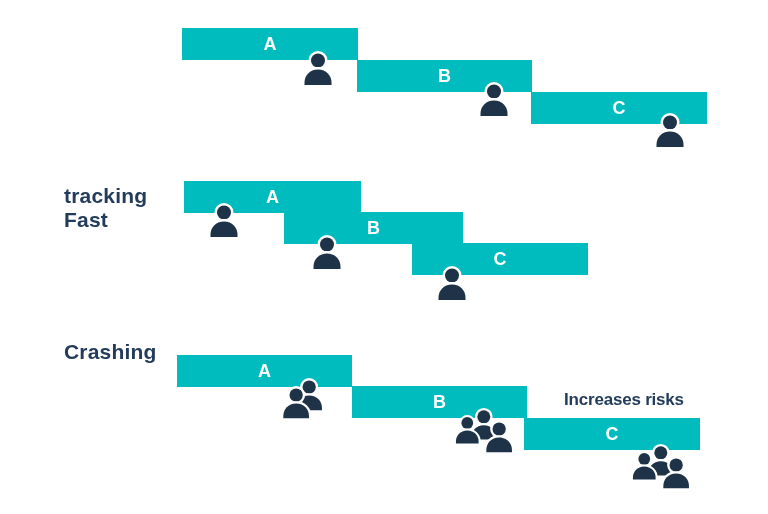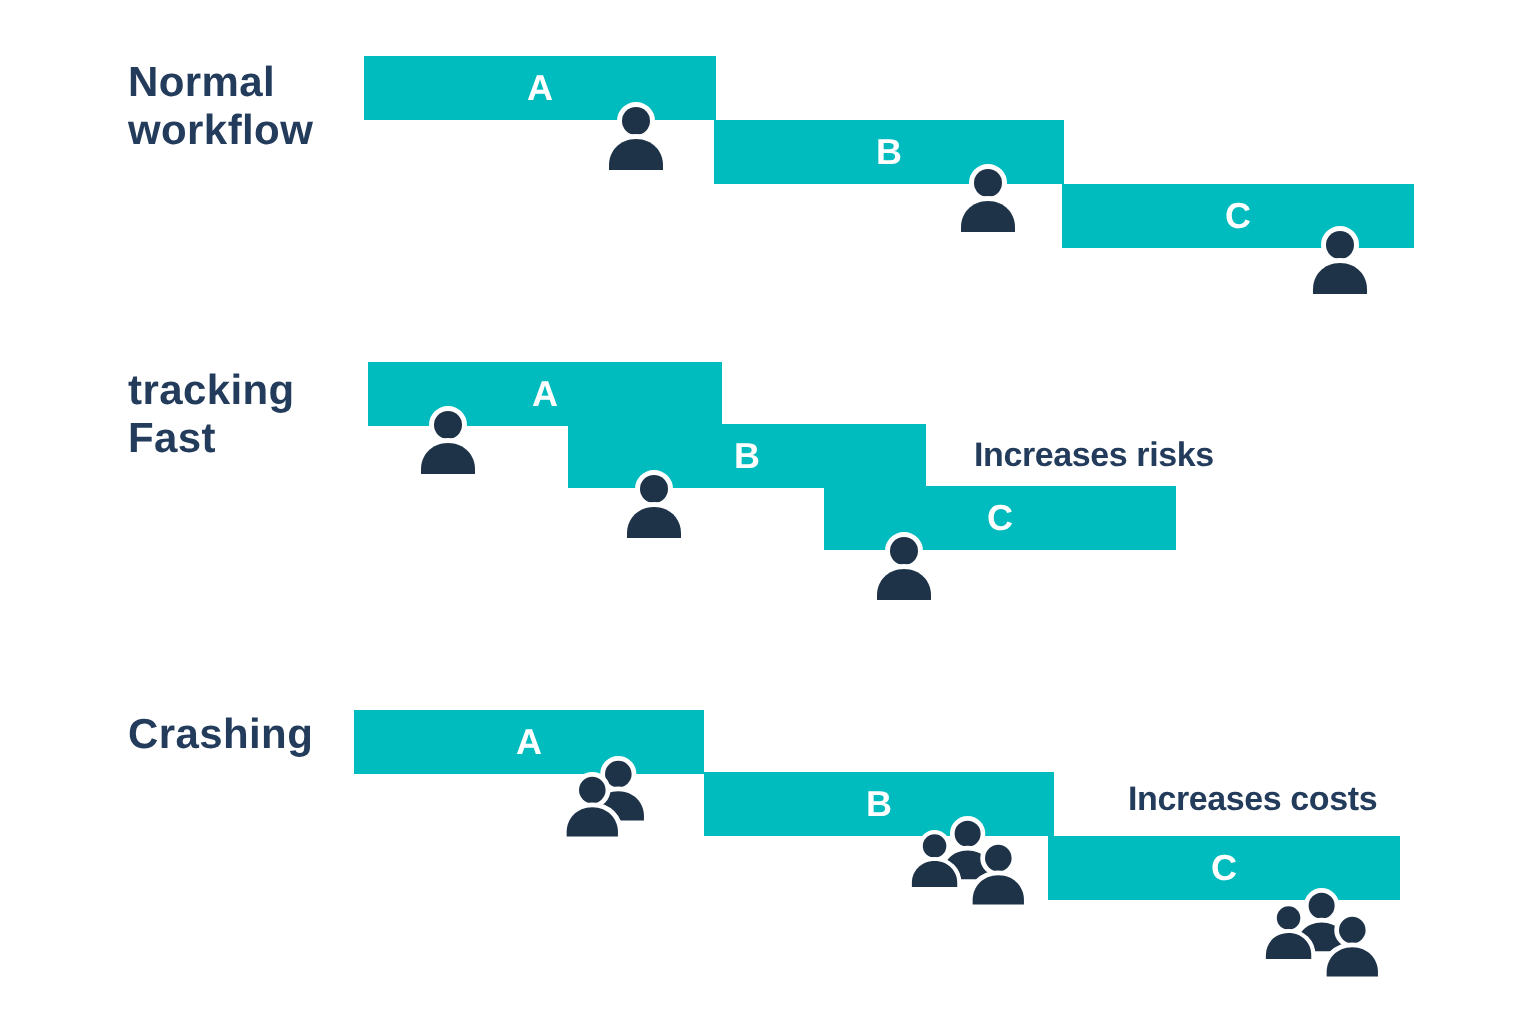--- a/index.html
+++ b/index.html
@@ -24,24 +24,20 @@
     letter-spacing:-0.2px;white-space:nowrap;
   }
   .icon{position:absolute;display:block;}
   .person-fill{fill:#1F3348;stroke:#ffffff;stroke-width:5;paint-order:stroke;stroke-linejoin:round;}
 </style>
 </head>
 <body>
 
 <div class="canvas">
 
-  <div class="row-label" style="top:30px">
-    <span>Normal</span>
-    <span>workflow</span>
-  </div>
 
   <div class="bar" style="left:182px;top:28px;width:176px">
     <span class="bar-label">A</span>
   </div>
   <div class="bar" style="left:357px;top:60px;width:175px">
     <span class="bar-label">B</span>
   </div>
   <div class="bar" style="left:531px;top:92px;width:176px">
     <span class="bar-label">C</span>
   </div>
@@ -92,23 +88,22 @@
         <path d="M17 18.5c-8.3 0-13.5 6.2-13.5 13v2.5h27v-2.5c0-6.8-5.2-13-13.5-13z"></path>
       </g>
   </svg>
   <svg class="icon" style="left:435px;top:266px" width="34" height="37" viewBox="0 0 34 37">
     <g class="person-fill">
         <circle cx="17" cy="9.5" r="7"></circle>
         <path d="M17 18.5c-8.3 0-13.5 6.2-13.5 13v2.5h27v-2.5c0-6.8-5.2-13-13.5-13z"></path>
       </g>
   </svg>
 
-  <div class="annotation" style="left:487px;top:218px">Increases risks</div>
 
-  <div class="row-label" style="top:356px">
+  <div class="row-label" style="top:340px">
     <span>Crashing</span>
   </div>
 
   <div class="bar" style="left:177px;top:355px;width:175px">
     <span class="bar-label">A</span>
   </div>
   <div class="bar" style="left:352px;top:386px;width:175px">
     <span class="bar-label">B</span>
   </div>
   <div class="bar" style="left:524px;top:418px;width:176px">
@@ -149,15 +144,15 @@
     <g class="person-fill" transform="translate(0,7) scale(0.84)">
         <circle cx="17" cy="9.5" r="7"></circle>
         <path d="M17 18.5c-8.3 0-13.5 6.2-13.5 13v2.5h27v-2.5c0-6.8-5.2-13-13.5-13z"></path>
       </g>
     <g class="person-fill" transform="translate(30,12) scale(0.95)">
         <circle cx="17" cy="9.5" r="7"></circle>
         <path d="M17 18.5c-8.3 0-13.5 6.2-13.5 13v2.5h27v-2.5c0-6.8-5.2-13-13.5-13z"></path>
       </g>
   </svg>
 
-  <div class="annotation" style="left:564px;top:390px">Increases costs</div>
+  <div class="annotation" style="left:564px;top:390px">Increases risks</div>
 
 </div>
 
 </body></html>

